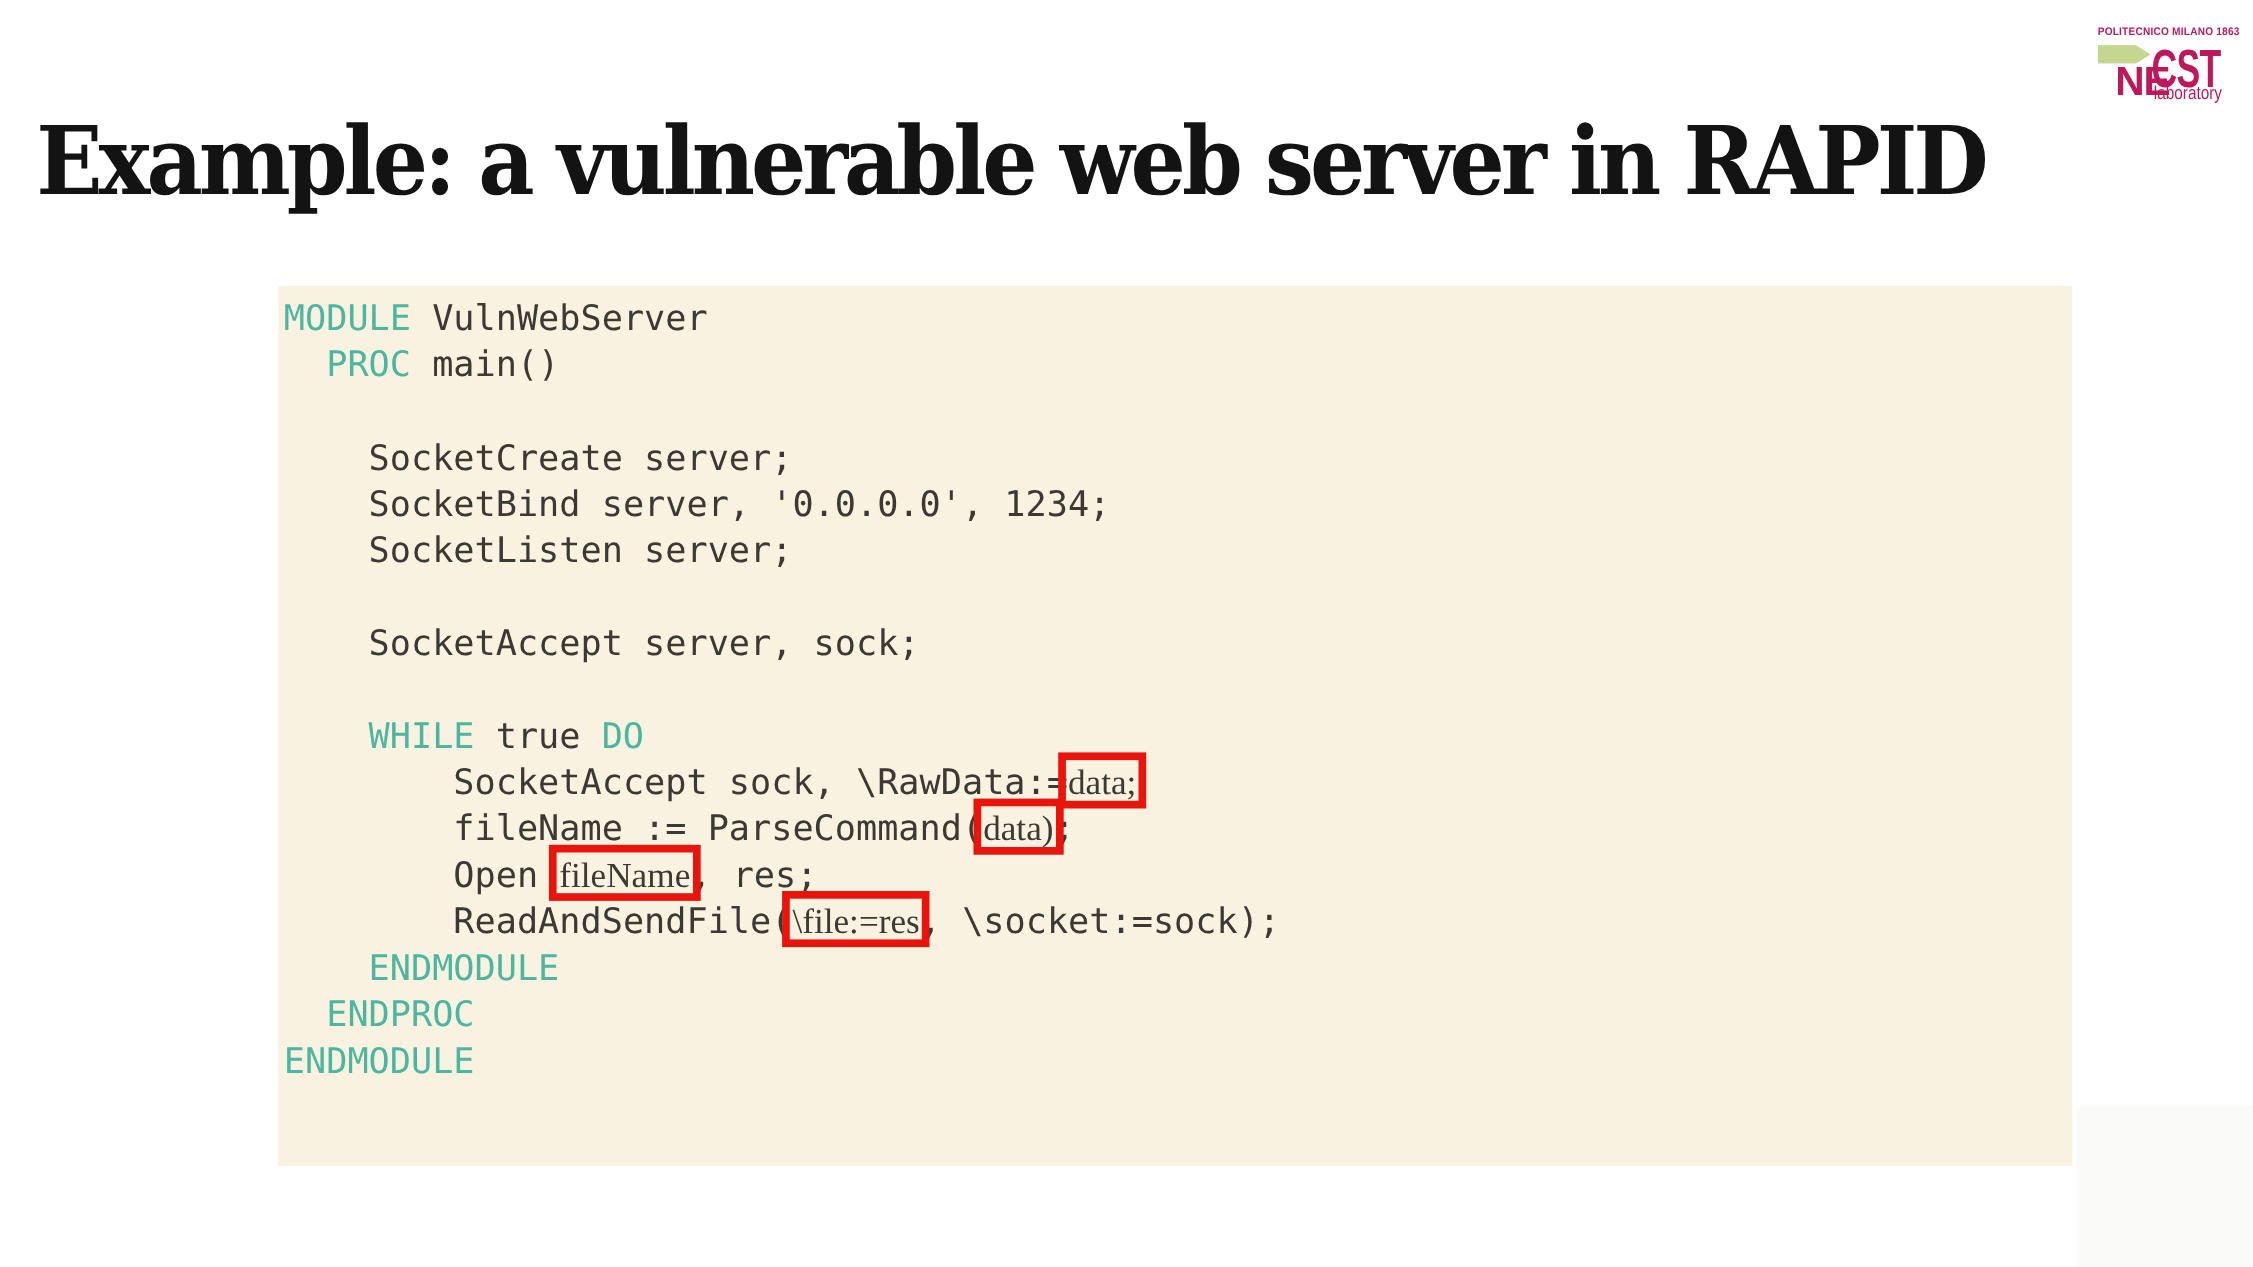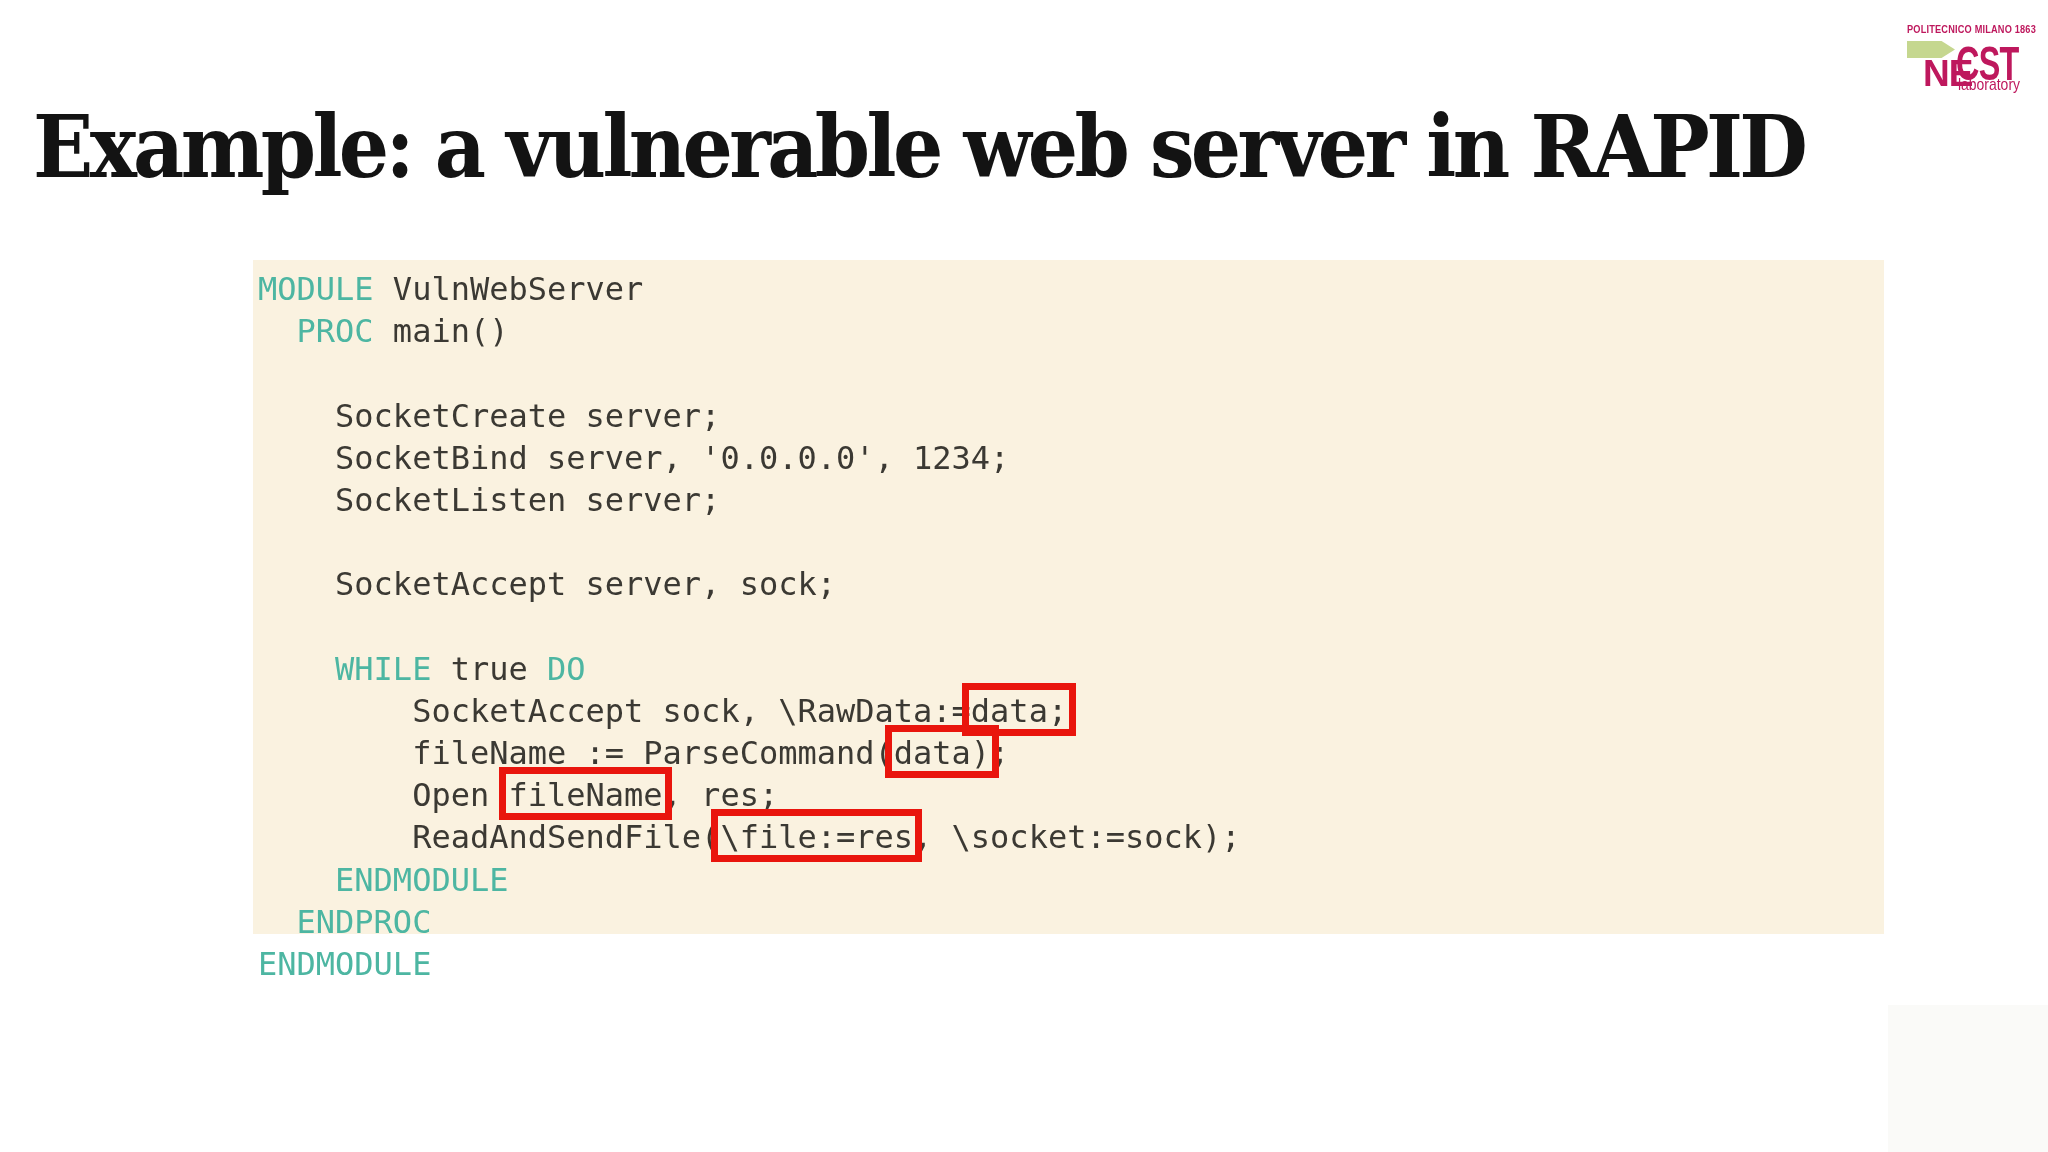--- a/index.html
+++ b/index.html
@@ -62,35 +62,35 @@
     position:absolute;left:55px;top:52px;
     font-size:17px;line-height:1;
     transform:scaleX(0.82);
     transform-origin:left top;
   }
 
   
   .code-block{
     position:absolute;
     left:253px;top:260px;
-    width:1631px;height:674px;
+    width:1631px;height:800px;
     box-sizing:border-box;
     padding:8px 0 9px 5px;
     background:var(--code-bg,#faf2e0);
     font-family:"DejaVu Sans Mono","Liberation Mono",monospace;
     font-size:32px;
     line-height:42.2px;
     color:var(--code-fg,#3b3933);
   }
   .code-line{
     white-space:pre;
     height:42.2px;
   }
   .code-line .kw{color:var(--kw,#4db6a2);}
-  .code-line .hl{position:relative;}
+  .code-line .hl{position:relative;font-family:Liberation Serif, serif;}
   .code-line .hl::after{
     content:"";
     position:absolute;
     left:-9px;right:-9px;top:-9px;bottom:-6px;
     border:7px solid var(--hl,#e9150d);
     pointer-events:none;
   }
 
   
   .corner-shade{

